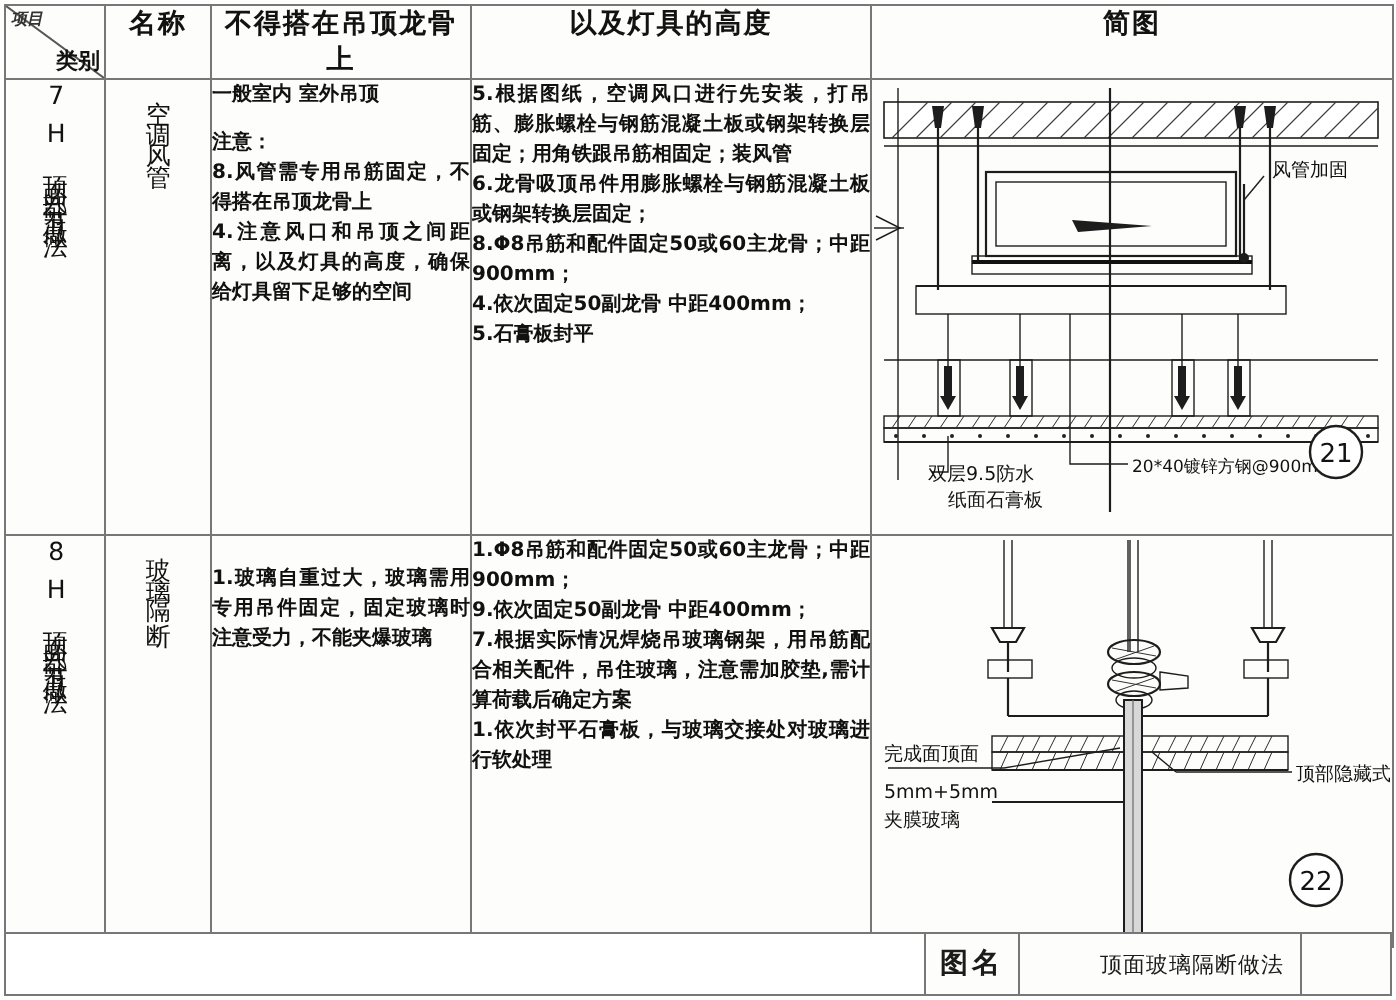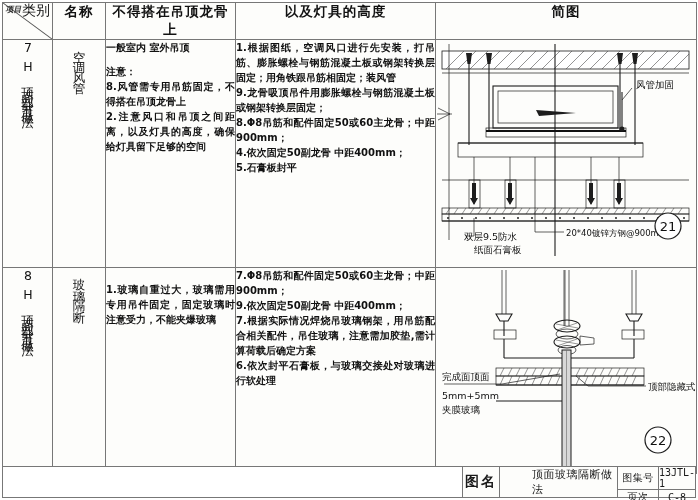--- a/index.html
+++ b/index.html
@@ -62,23 +62,23 @@
     position: absolute;
     left: 3px; top: 1px;
     font-size: 8px;
     font-weight: bold;
     transform: skewX(-12deg);
     color: #333;
     letter-spacing: 0;
   }
   .hdr-corner .c-bot {
     position: absolute;
-    right: 2px; bottom: 19px;
-    font-size: 14px;
-    font-weight: normal;
+    right: 2px; bottom: 1px;
+    font-size: 11px;
+    font-weight: bold;
     color: #111;
     letter-spacing: 0;
   }
 
   
   .vcell {
     text-align: center;
     vertical-align: middle;
     font-size: 12.5px;
     line-height: 1.45;
@@ -226,25 +226,25 @@
         <td class="vcell">
           <span class="vtext">7H顶面部分节点做法</span>
         </td>
         <td class="vcell">
           <span class="vtext wide">空调风管</span>
         </td>
         <td class="tcell">
           <p>一般室内  室外吊顶</p>
           <p class="gap">注意：</p>
           <p>8.风管需专用吊筋固定，不得搭在吊顶龙骨上</p>
-          <p>2.注意风口和吊顶之间距离，以及灯具的高度，确保给灯具留下足够的空间</p>
+          <p>4.注意风口和吊顶之间距离，以及灯具的高度，确保给灯具留下足够的空间</p>
         </td>
         <td class="tcell">
-          <p>1.根据图纸，空调风口进行先安装，打吊筋、膨胀螺栓与钢筋混凝土板或钢架转换层固定；用角铁跟吊筋相固定；装风管</p>
-          <p>9.龙骨吸顶吊件用膨胀螺栓与钢筋混凝土板或钢架转换层固定；</p>
+          <p>5.根据图纸，空调风口进行先安装，打吊筋、膨胀螺栓与钢筋混凝土板或钢架转换层固定；用角铁跟吊筋相固定；装风管</p>
+          <p>6.龙骨吸顶吊件用膨胀螺栓与钢筋混凝土板或钢架转换层固定；</p>
           <p>8.Φ8吊筋和配件固定50或60主龙骨；中距900mm；</p>
           <p>4.依次固定50副龙骨  中距400mm；</p>
           <p>5.石膏板封平</p>
         </td>
         <td class="dcell">
           <svg width="259" height="226" viewBox="0 0 259 226">
 
             <g>
               <rect x="6" y="11" width="247" height="18" fill="#ffffff" stroke="#1d1d1d" stroke-width="0.8"></rect>
               <g stroke="#3a3a3a" stroke-width="0.55">
@@ -419,24 +419,24 @@
         <td class="vcell">
           <span class="vtext">8H顶面部分节点做法</span>
         </td>
         <td class="vcell">
           <span class="vtext wide">玻璃隔断</span>
         </td>
         <td class="tcell" style="padding-top:14px">
           <p>1.玻璃自重过大，玻璃需用专用吊件固定，固定玻璃时注意受力，不能夹爆玻璃</p>
         </td>
         <td class="tcell">
-          <p>7.Φ8吊筋和配件固定50或60主龙骨；中距900mm；</p>
+          <p>1.Φ8吊筋和配件固定50或60主龙骨；中距900mm；</p>
           <p>9.依次固定50副龙骨  中距400mm；</p>
           <p>7.根据实际情况焊烧吊玻璃钢架，用吊筋配合相关配件，吊住玻璃，注意需加胶垫,需计算荷载后确定方案</p>
-          <p>6.依次封平石膏板，与玻璃交接处对玻璃进行软处理</p>
+          <p>1.依次封平石膏板，与玻璃交接处对玻璃进行软处理</p>
         </td>
         <td class="dcell">
           <svg width="259" height="204" viewBox="0 0 259 204">
 
             <g>
               <line x1="66" y1="2" x2="66" y2="46" class="ln-t"></line>
               <line x1="70" y1="2" x2="70" y2="46" class="ln-t"></line>
               <line x1="129" y1="2" x2="129" y2="58" class="ln-t"></line>
               <line x1="133" y1="2" x2="133" y2="58" class="ln-t"></line>
               <line x1="128" y1="2" x2="128" y2="58" class="ln-t"></line>
@@ -540,25 +540,15 @@
           </svg>
         </td>
       </tr>
     </tbody>
   </table>
 
   <div class="footer-left-line"></div>
   <div class="footer">
     <div class="f-label">图名</div>
     <div class="f-title">顶面玻璃隔断做法</div>
-    <div class="f-right">
-      <div class="f-row top">
-        <div class="f-key">图集号</div>
-        <div class="f-val">13JTL-1</div>
-      </div>
-      <div class="f-row">
-        <div class="f-key">页次</div>
-        <div class="f-val">C-8</div>
-      </div>
-    </div>
   </div>
 
 </div>
 
 </body></html>

